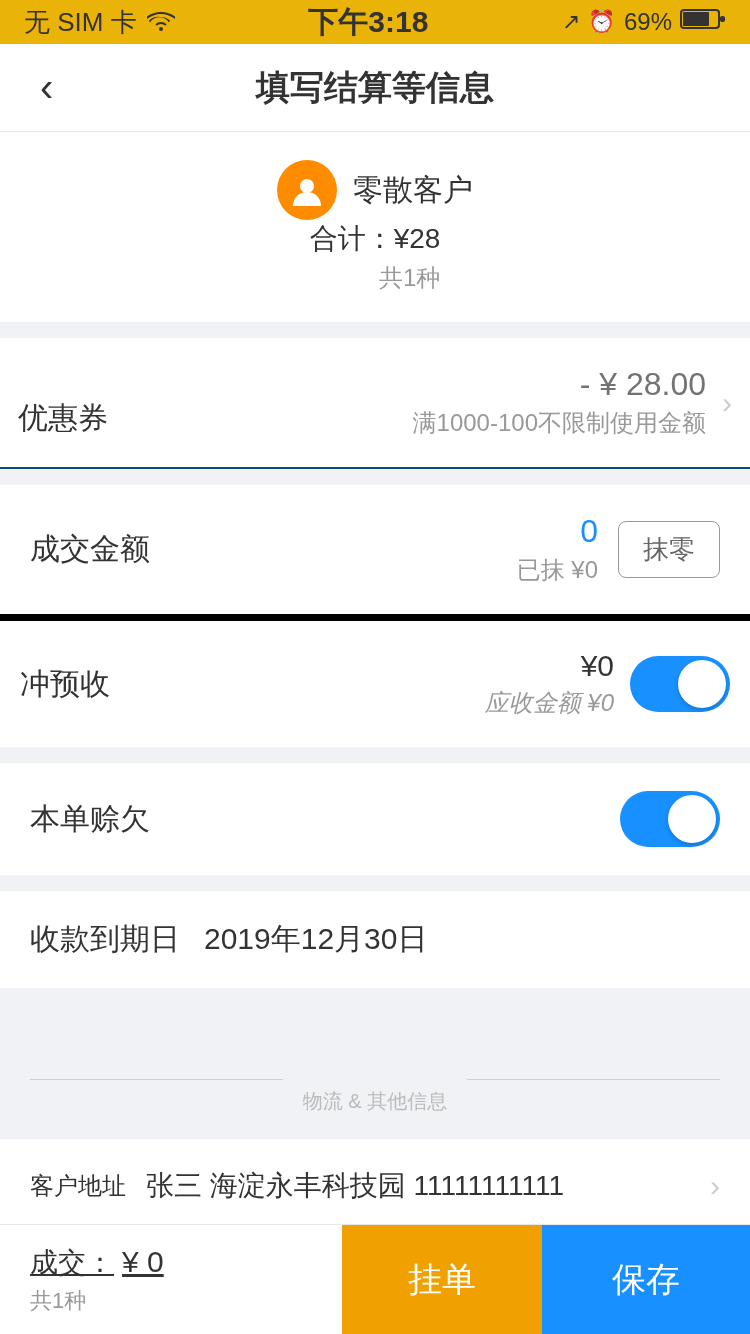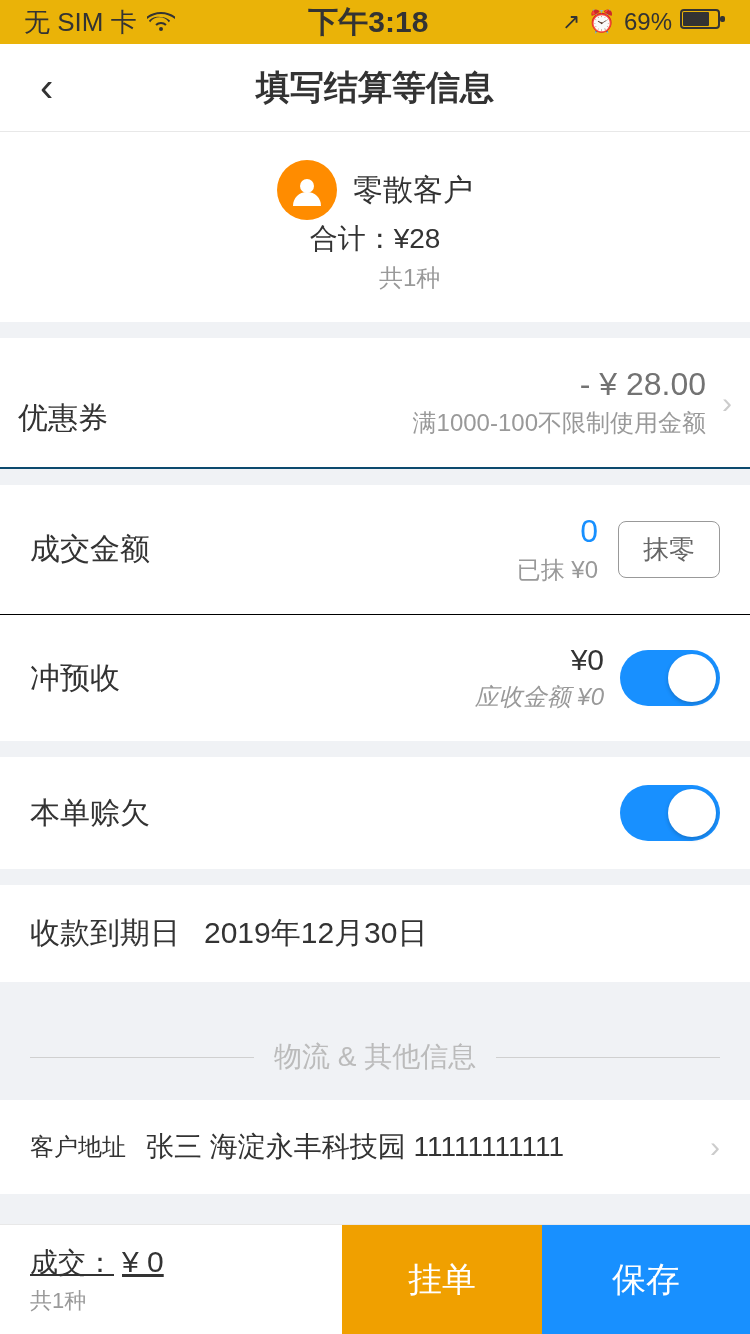--- a/index.html
+++ b/index.html
@@ -170,25 +170,25 @@
       padding: 10px 24px;
       font-size: 26px;
       color: #666;
       background: #fff;
       cursor: pointer;
     }
 
     
     .pre-receipt-row {
       background: #fff;
-      padding: 28px 30px;
-      display: flex;
-      align-items: center;
-      justify-content: space-between;
-      border-top: 1px solid #000000;
+      padding: 28px 20px;
+      display: flex;
+      align-items: center;
+      justify-content: space-between;
+      border-top: 7px solid #000000;
     }
     .pre-receipt-right {
       display: flex;
       align-items: center;
       gap: 16px;
     }
     .pre-receipt-values {
       text-align: right;
     }
     .pre-value {
@@ -271,23 +271,24 @@
       margin-bottom: 0;
     }
     .logistics-divider::before,
     .logistics-divider::after {
       content: '';
       flex: 1;
       height: 1px;
       background: #d0d0d0;
     }
     .logistics-text {
-      font-size: 28px;
+      font-size: 20px;
       color: #bbb;
       padding: 0 20px;
+      margin-top: 44px;
     }
 
     
     .address-section {
       background: #fff;
       padding: 28px 30px;
       display: flex;
       align-items: center;
       justify-content: space-between;
       margin-top: 0;

